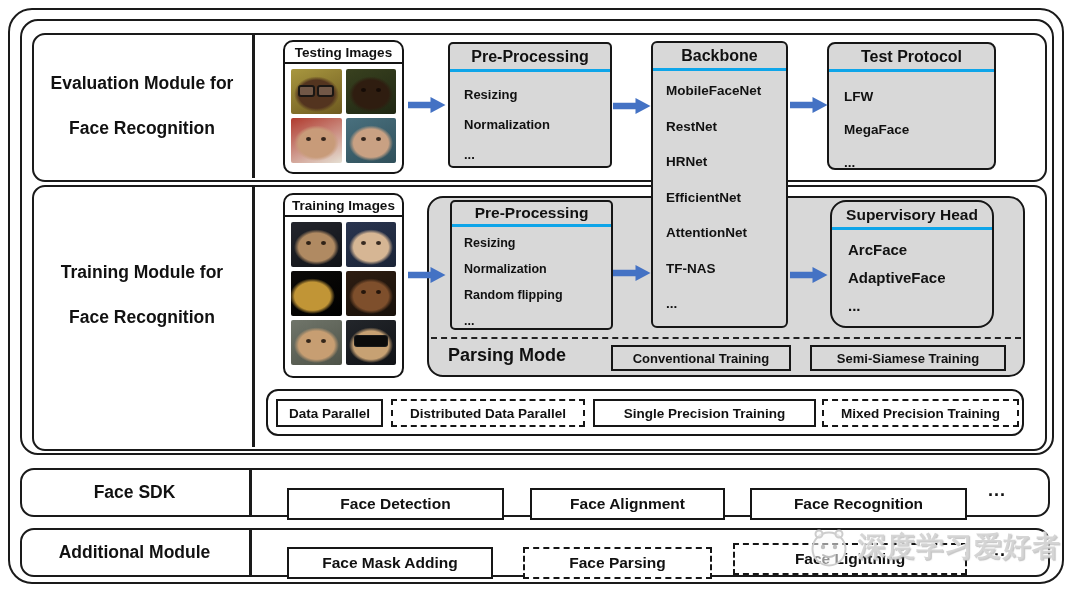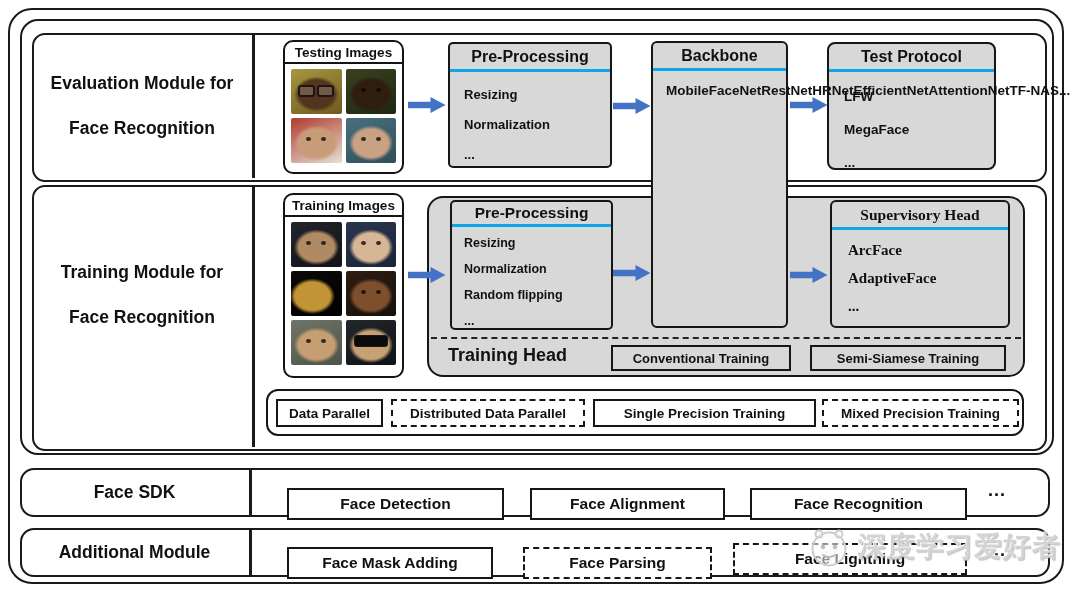--- a/index.html
+++ b/index.html
@@ -29,21 +29,21 @@
   .eyes::before{left:3px}.eyes::after{right:3px}
   .glasses{position:absolute;left:50%;top:36%;transform:translateX(-50%);width:36px;height:10px;}
   .glasses::before,.glasses::after{content:"";position:absolute;width:13px;height:8px;
     border:2px solid rgba(10,10,10,.85);border-radius:3px;background:rgba(255,255,255,.18);}
   .glasses::before{left:0}.glasses::after{right:0}
   .sunglasses{position:absolute;left:50%;top:36%;transform:translateX(-50%);width:32px;height:10px;
     background:#0b0b0b;border-radius:2px;box-shadow:0 0 0 1px #1a1a1a;}
   .gbox{position:absolute;background:#d8d8d8;border:2px solid #161616;box-sizing:border-box;}
   .gbox-title{border-bottom:3px solid #0ea5e9;text-align:center;font-size:16px;padding:4px 0 3px 0;white-space:nowrap;}
   .gitems{padding:8px 0 0 14px;font-size:13px;line-height:30px;white-space:nowrap;}
-  .bb-items{display:flex;justify-content:space-between;
+  .bb-items{display:flex;flex-direction:column;justify-content:space-between;
     padding:12px 0 14px 13px;font-size:13.5px;height:228px;white-space:nowrap;}
   .tp-items{padding:8px 0 0 15px;font-size:13.5px;line-height:33px;white-space:nowrap;}
   .sh-items{padding:6px 0 0 16px;font-size:15px;line-height:28px;white-space:nowrap;}
   .pp2-items{padding:3px 0 0 12px;font-size:12.5px;line-height:26px;white-space:nowrap;}
   .train-container{position:absolute;left:427px;top:196px;width:598px;height:181px;
     background:#d8d8d8;border:2.5px solid #161616;border-radius:16px;box-sizing:border-box;z-index:2;}
   .dashed-sep{position:absolute;left:431px;top:337px;width:590px;border-top:2px dashed #222;z-index:3;}
   .mode-opt{position:absolute;border:2px solid #161616;display:flex;align-items:center;
     justify-content:center;font-size:13px;box-sizing:border-box;z-index:3;white-space:nowrap;}
   .pill-row{position:absolute;left:266px;top:389px;width:758px;height:47px;border:2.5px solid #161616;
@@ -186,32 +186,32 @@
   </div>
 
   <svg class="arrow" style="left:613px;top:264px;" viewBox="0 0 38 18">
     <path d="M0,5.8 L22.5,5.8 L22.5,1 L37.5,9 L22.5,17 L22.5,12.2 L0,12.2 Z" fill="#4472c4"></path>
   </svg>
 
   <svg class="arrow" style="left:790px;top:266px;" viewBox="0 0 38 18">
     <path d="M0,5.8 L22.5,5.8 L22.5,1 L37.5,9 L22.5,17 L22.5,12.2 L0,12.2 Z" fill="#4472c4"></path>
   </svg>
 
-  <div class="gbox overbox" style="left:830px;top:200px;width:180px;height:128px;border-radius:6px;font-family:Liberation Serif, serif;">
+  <div class="gbox overbox" style="left:830px;top:200px;width:164px;height:128px;border-radius:16px;">
     <div class="gbox-title" style="font-size:15.5px;padding:4px 0 3px 0;">Supervisory Head</div>
     <div class="sh-items">
       <div>ArcFace</div>
       <div>AdaptiveFace</div>
       <div>...</div>
     </div>
   </div>
 
   <div class="dashed-sep"></div>
 
-  <div class="abs" style="left:448px;top:345px;font-size:18px;z-index:3;white-space:nowrap;">Training Head</div>
+  <div class="abs" style="left:448px;top:345px;font-size:18px;z-index:3;white-space:nowrap;">Parsing Mode</div>
   <div class="mode-opt" style="left:611px;top:345px;width:180px;height:26px;">Conventional Training</div>
   <div class="mode-opt" style="left:810px;top:345px;width:196px;height:26px;">Semi-Siamese Training</div>
 
   <div class="pill-row"></div>
   <div class="pill solid-b" style="left:276px;width:107px;">Data Parallel</div>
   <div class="pill dashed-b" style="left:391px;width:194px;">Distributed Data Parallel</div>
   <div class="pill solid-b" style="left:593px;width:223px;">Single Precision Training</div>
   <div class="pill dashed-b" style="left:822px;width:197px;">Mixed Precision Training</div>
 
   <div class="bottom-row" style="top:468px;"></div>

